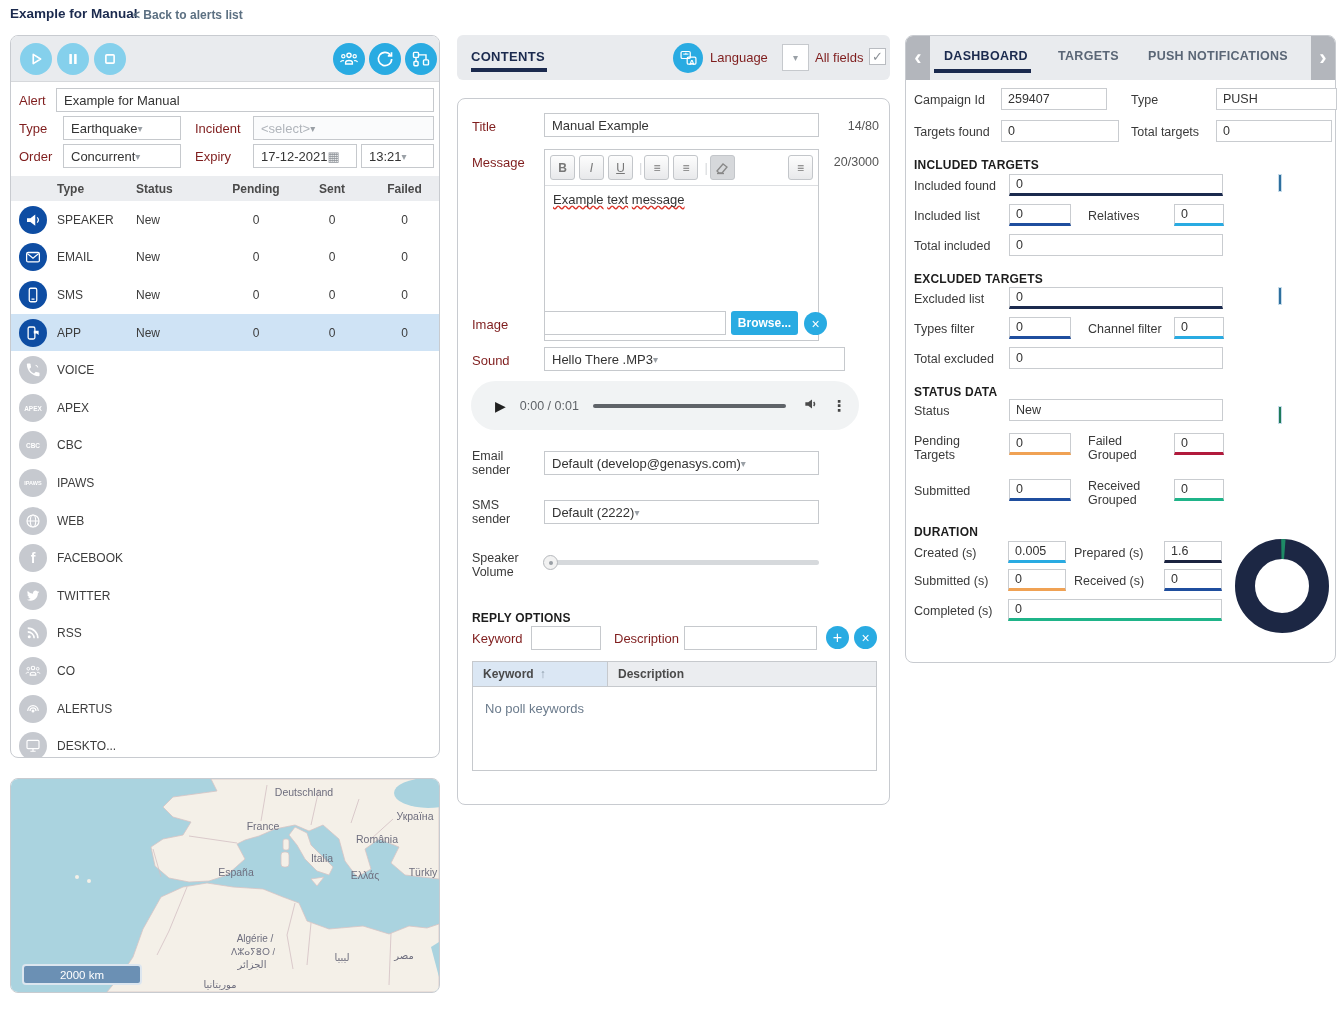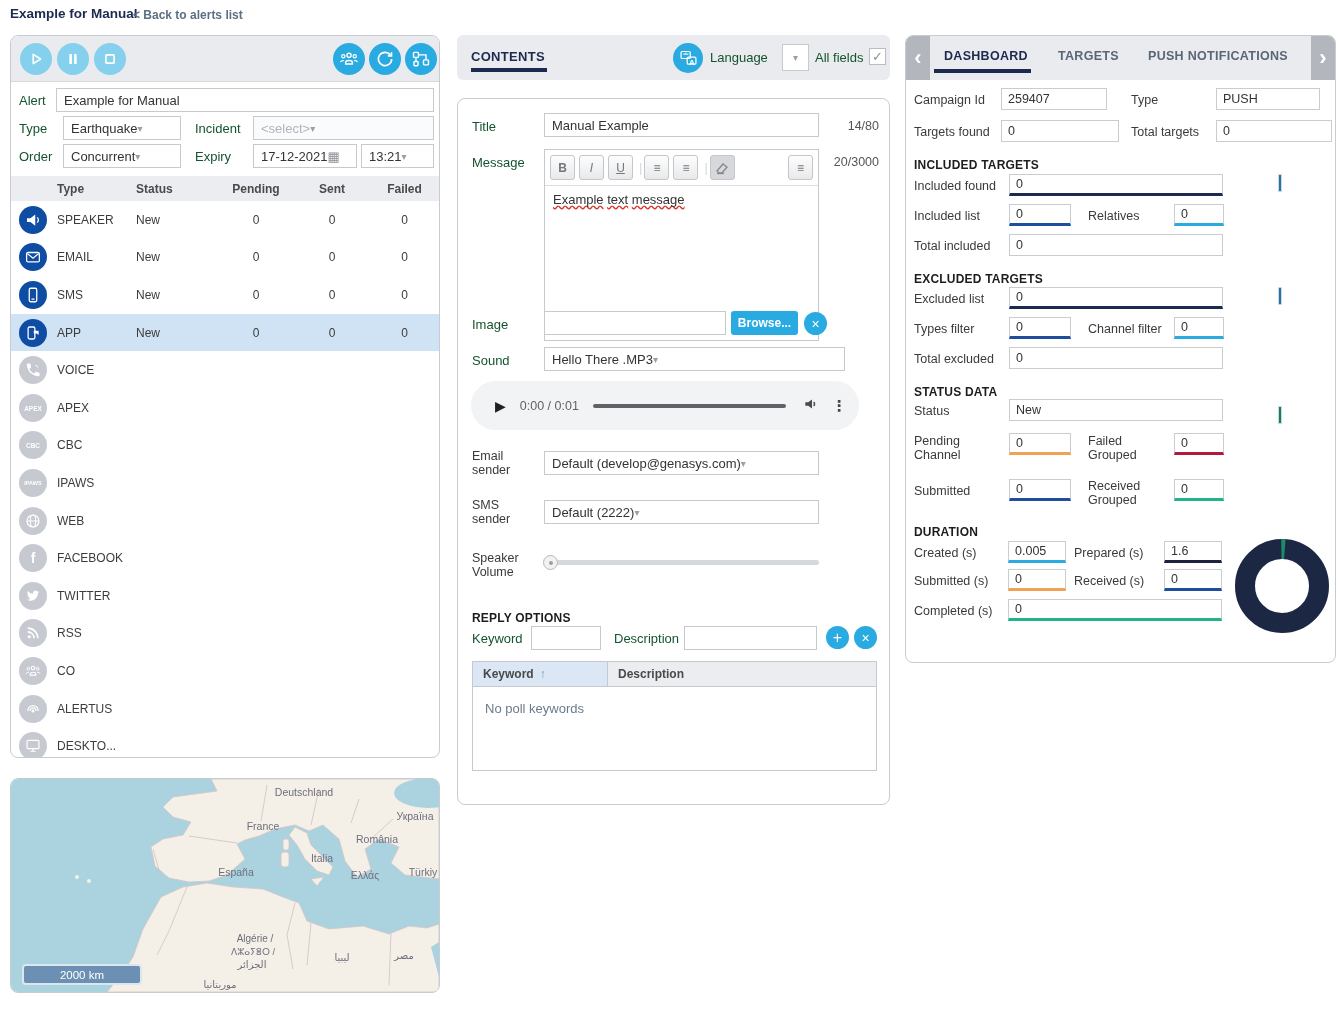--- a/index.html
+++ b/index.html
@@ -1,21 +1,21 @@
 <!DOCTYPE html>
 <html><head>
 <meta charset="utf-8">
 <style>
   * { margin:0; padding:0; box-sizing:border-box; }
   html,body { width:1339px; height:1013px; background:#fff;
     font-family:"Liberation Sans","DejaVu Sans",sans-serif; font-size:13px; color:#333;
     position:relative; overflow:hidden; }
   .abs { position:absolute; }
   .panel { position:absolute; background:#fff; border:1px solid #c8cbd0; border-radius:8px; }
-  .lbl { font-size:13px; color:#14532d; }
+  .lbl { font-size:13px; color:#7f1d1d; }
   .lbl2 { font-size:12.5px; color:#3a3a3a; line-height:1.15; }
   .inp { border:1px solid #c6c9cd; background:#fff; height:24px; font-size:13px; padding:0 7px;
     color:#333; font-family:inherit; width:100%; }
   .sel { display:flex; align-items:center; border:1px solid #c6c9cd;
     height:24px; padding:0 7px; font-size:13px; color:#333; background:#fff; }
   .sel .chev { color:#9aa0a6; font-size:10px; }
   .ph { color:#b0b5bb; }
   .graybar { background:#e9ebee; }
   .circle-btn { border-radius:50%; display:flex; align-items:center; justify-content:center; }
   .blue { background:#29abe2; }
@@ -573,21 +573,21 @@
     <div class="abs tab active" style="left:38px;top:13px">DASHBOARD</div>
     <div class="abs" style="left:28px;top:33px;width:97px;height:4px;background:#1b2a4e"></div>
     <div class="abs tab" style="left:152px;top:13px">TARGETS</div>
     <div class="abs tab" style="left:242px;top:13px">PUSH NOTIFICATIONS</div>
     <div class="arrowbtn" style="right:0;border-radius:0 7px 0 0">›</div>
   </div>
 
   <div class="kv-lbl" style="left:8px;top:57px">Campaign Id</div>
   <div class="stat" style="left:95px;top:52px;width:106px">259407</div>
   <div class="kv-lbl" style="left:225px;top:57px">Type</div>
-  <div class="stat" style="left:310px;top:52px;width:104px">PUSH</div>
+  <div class="stat" style="left:310px;top:52px;width:121px">PUSH</div>
 
   <div class="kv-lbl" style="left:8px;top:89px">Targets found</div>
   <div class="stat" style="left:95px;top:84px;width:118px">0</div>
   <div class="kv-lbl" style="left:225px;top:89px">Total targets</div>
   <div class="stat" style="left:310px;top:84px;width:116px">0</div>
 
   <div class="abs section-h" style="left:8px;top:122px">INCLUDED TARGETS</div>
   <div class="kv-lbl" style="left:8px;top:143px">Included found</div>
   <div class="stat u-dark" style="left:103px;top:138px;width:214px">0</div>
   <div class="tick b" style="left:372px;top:138px"></div>
@@ -606,21 +606,21 @@
   <div class="stat u-royal" style="left:103px;top:281px;width:62px">0</div>
   <div class="kv-lbl" style="left:182px;top:286px">Channel filter</div>
   <div class="stat u-cyan" style="left:268px;top:281px;width:50px">0</div>
   <div class="kv-lbl" style="left:8px;top:316px">Total excluded</div>
   <div class="stat" style="left:103px;top:311px;width:214px">0</div>
 
   <div class="abs section-h" style="left:8px;top:349px">STATUS DATA</div>
   <div class="kv-lbl" style="left:8px;top:368px">Status</div>
   <div class="stat" style="left:103px;top:363px;width:214px">New</div>
   <div class="tick g" style="left:372px;top:370px"></div>
-  <div class="kv-lbl lbl2" style="left:8px;top:398px;width:70px">Pending Channel</div>
+  <div class="kv-lbl lbl2" style="left:8px;top:398px;width:70px">Pending Targets</div>
   <div class="stat u-orange" style="left:103px;top:397px;width:62px">0</div>
   <div class="kv-lbl lbl2" style="left:182px;top:398px;width:70px">Failed Grouped</div>
   <div class="stat u-red" style="left:268px;top:397px;width:50px">0</div>
   <div class="kv-lbl" style="left:8px;top:448px">Submitted</div>
   <div class="stat u-royal" style="left:103px;top:443px;width:62px">0</div>
   <div class="kv-lbl lbl2" style="left:182px;top:443px;width:70px">Received Grouped</div>
   <div class="stat u-teal" style="left:268px;top:443px;width:50px">0</div>
 
   <div class="abs section-h" style="left:8px;top:489px">DURATION</div>
   <div class="kv-lbl" style="left:8px;top:510px">Created (s)</div>

